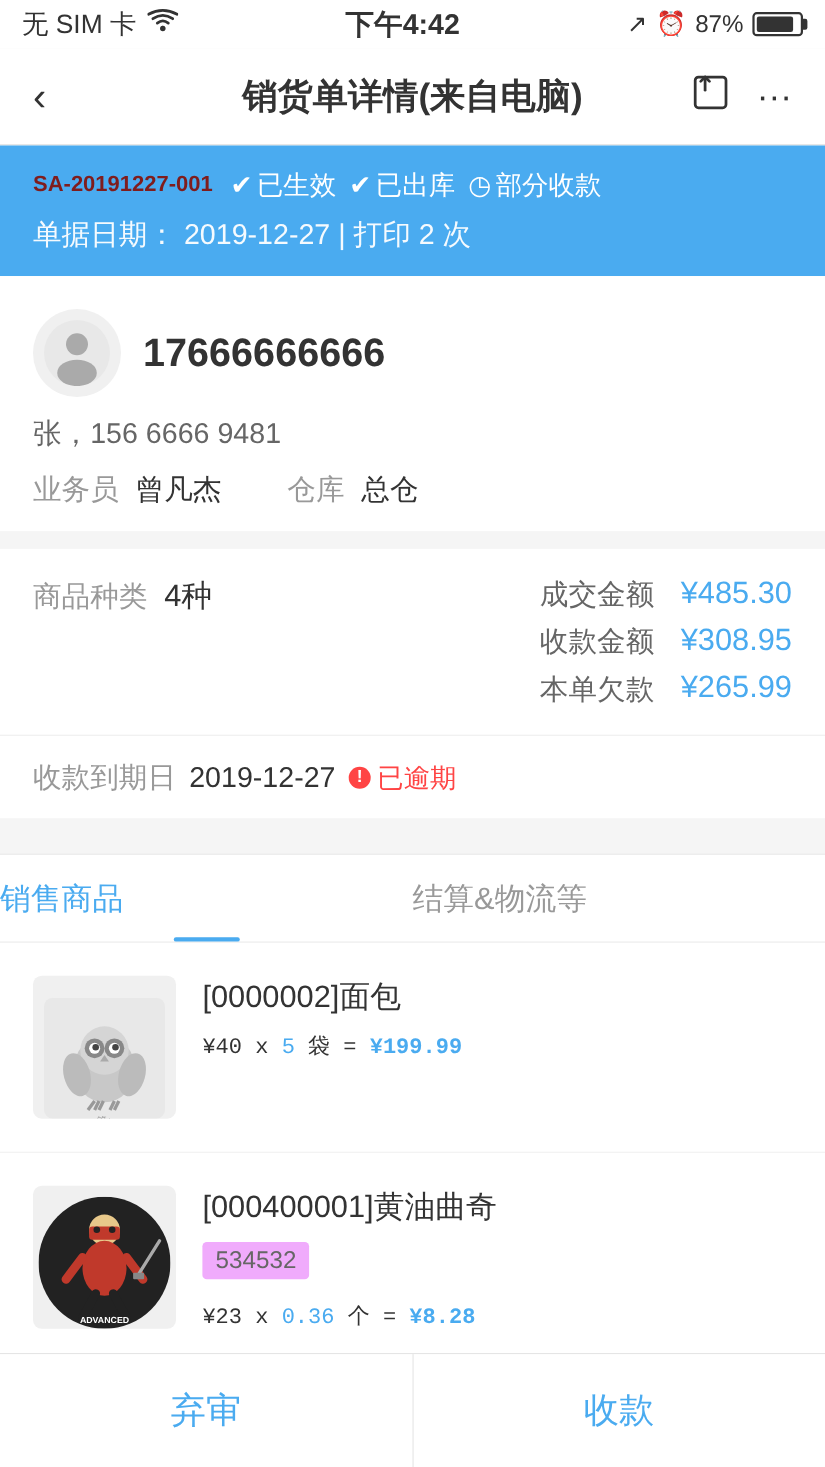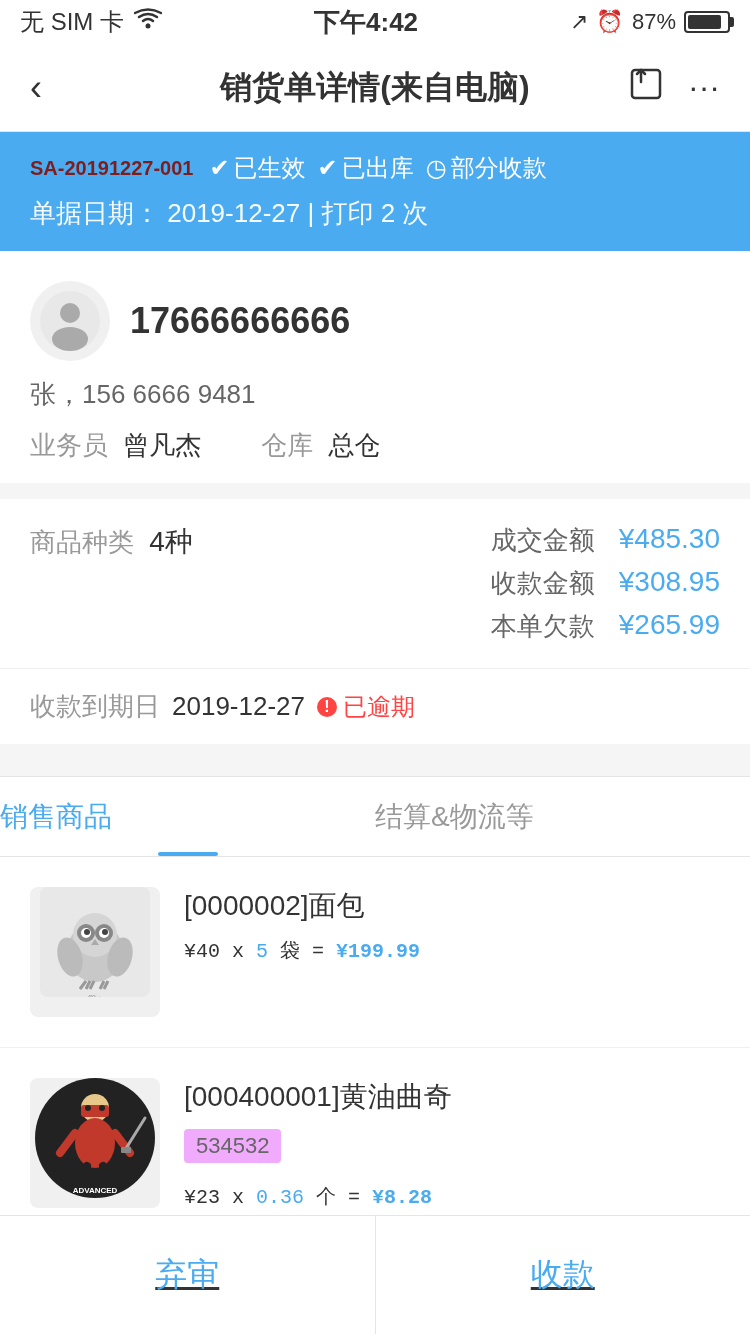--- a/index.html
+++ b/index.html
@@ -271,21 +271,21 @@
       border-bottom: 1px solid #f0f0f0;
       gap: 24px;
     }
     .product-thumb {
       width: 130px;
       height: 130px;
       background: #f0f0f0;
       border-radius: 8px;
       flex-shrink: 0;
       display: flex;
-      align-items: flex-start;
+      align-items: flex-end;
       justify-content: center;
       overflow: hidden;
     }
     .product-info { flex: 1; }
     .product-name {
       font-size: 28px;
       color: #333;
       font-weight: 500;
       margin-bottom: 12px;
     }
@@ -306,25 +306,24 @@
     }
     .price-highlight { color: #4AABF0; }
     .price-result { color: #4AABF0; font-weight: 600; }
 
     
     .bottom-bar {
       position: fixed;
       bottom: 0;
       left: 0;
       width: 750px;
-      height: 119px;
+      height: 104px;
       background: #fff;
       border-top: 1px solid #e5e5e5;
       display: flex;
-      text-decoration: underline;
     }
     .bottom-btn {
       flex: 1;
       display: flex;
       align-items: center;
       justify-content: center;
       font-size: 32px;
       font-weight: 500;
       cursor: pointer;
       color: #4AABF0;

